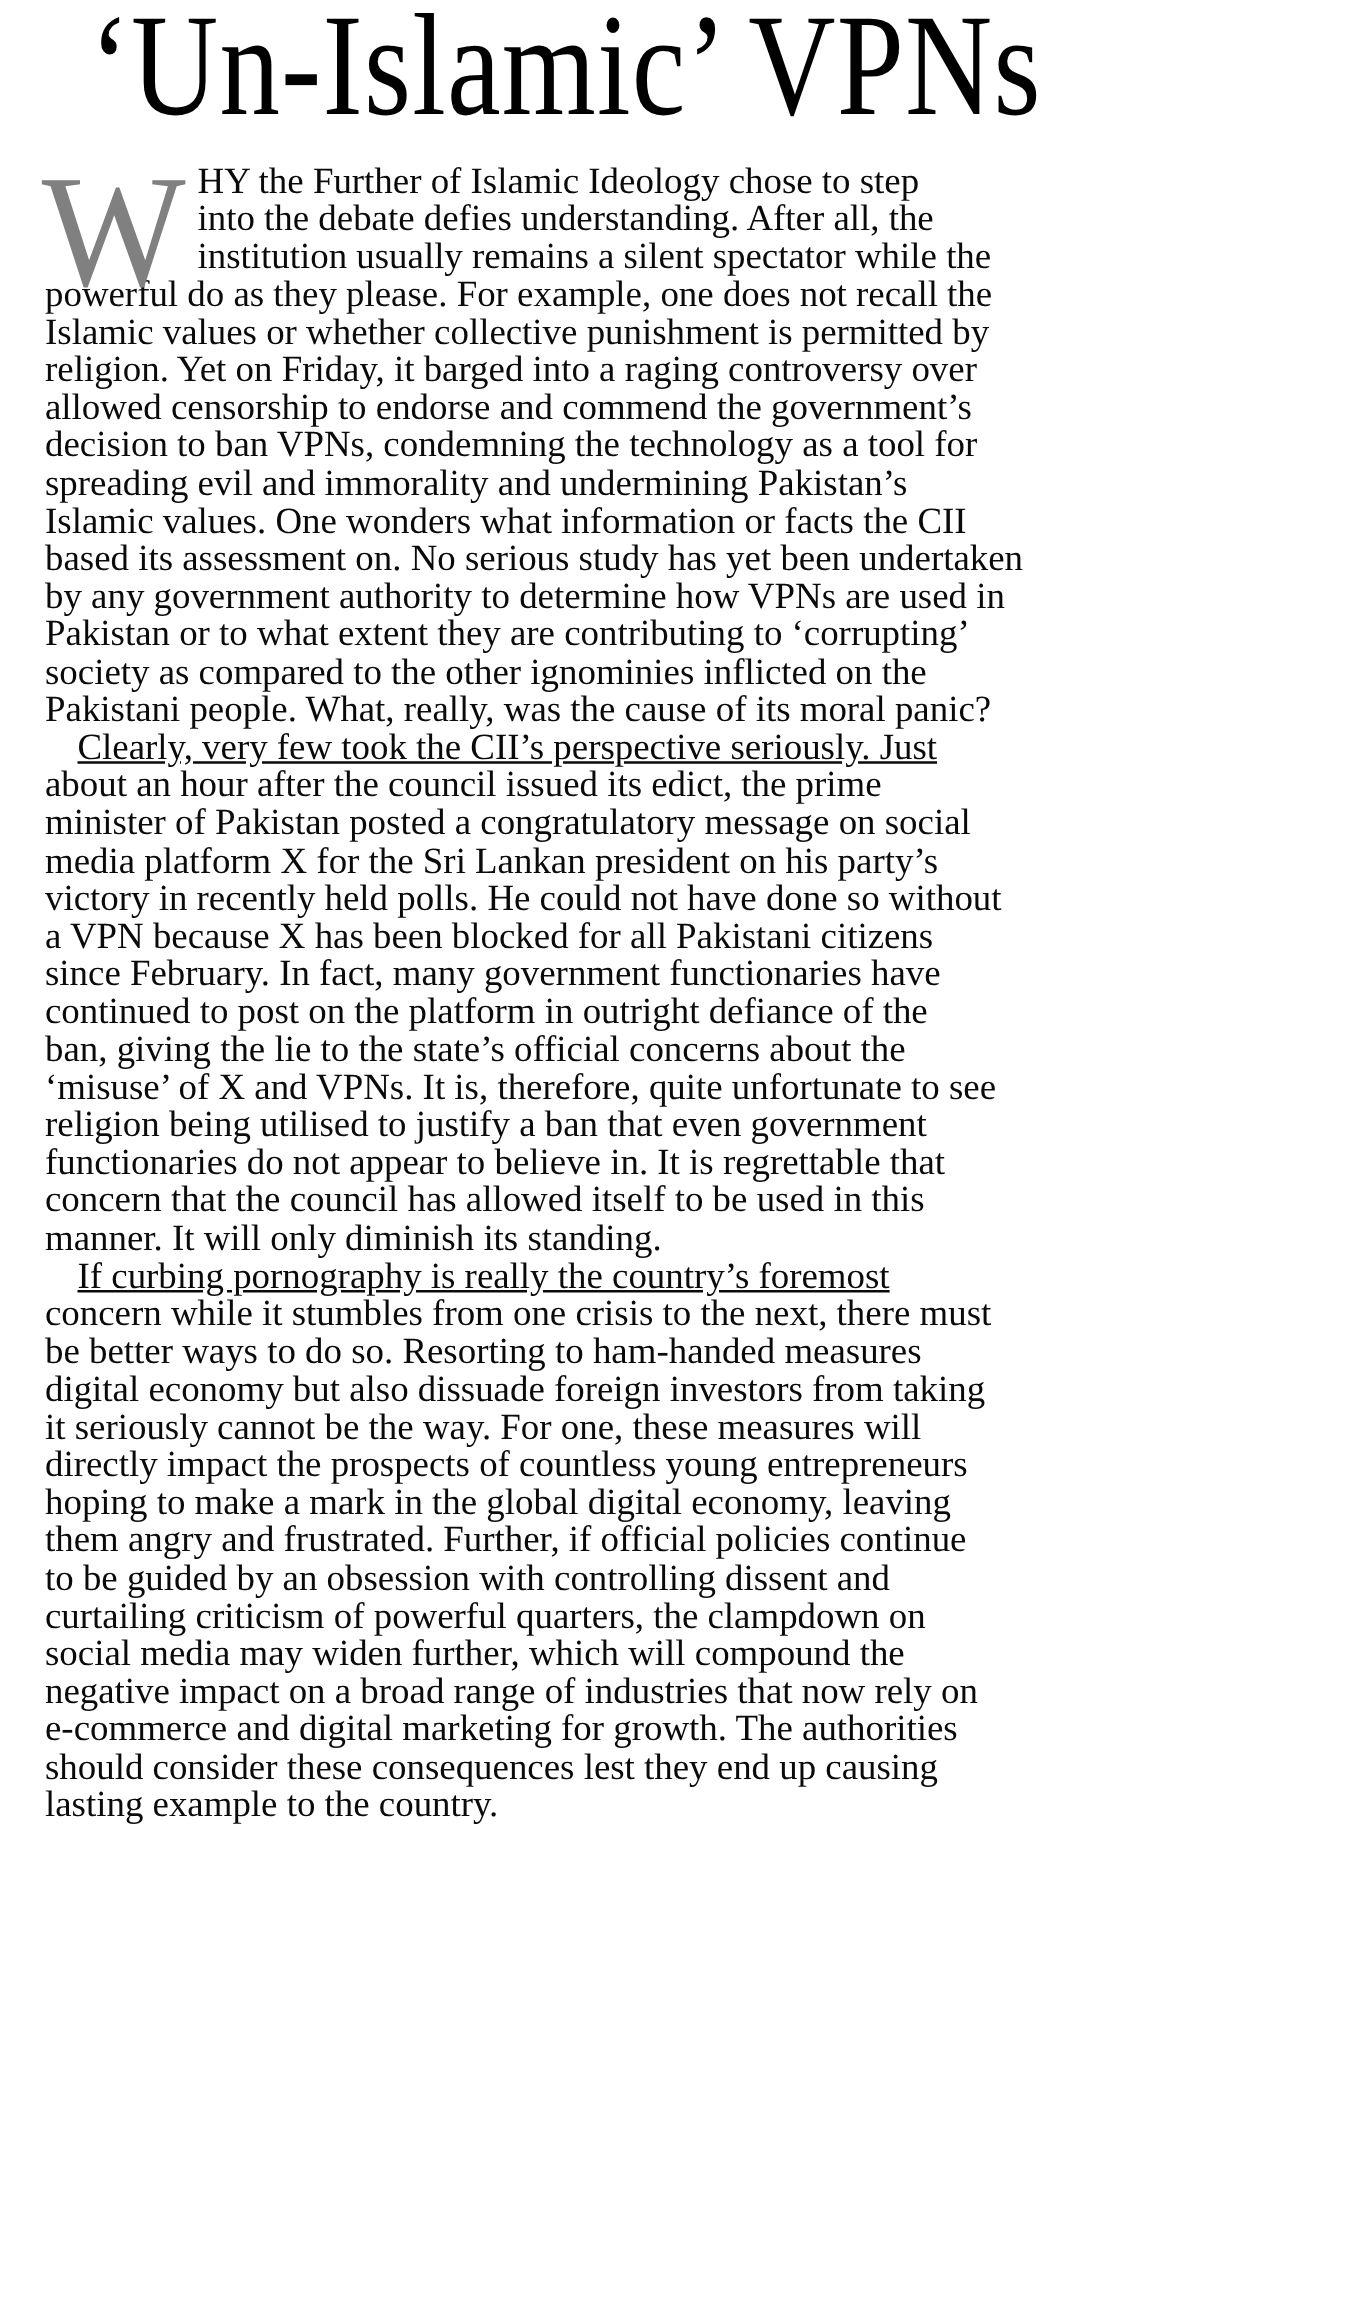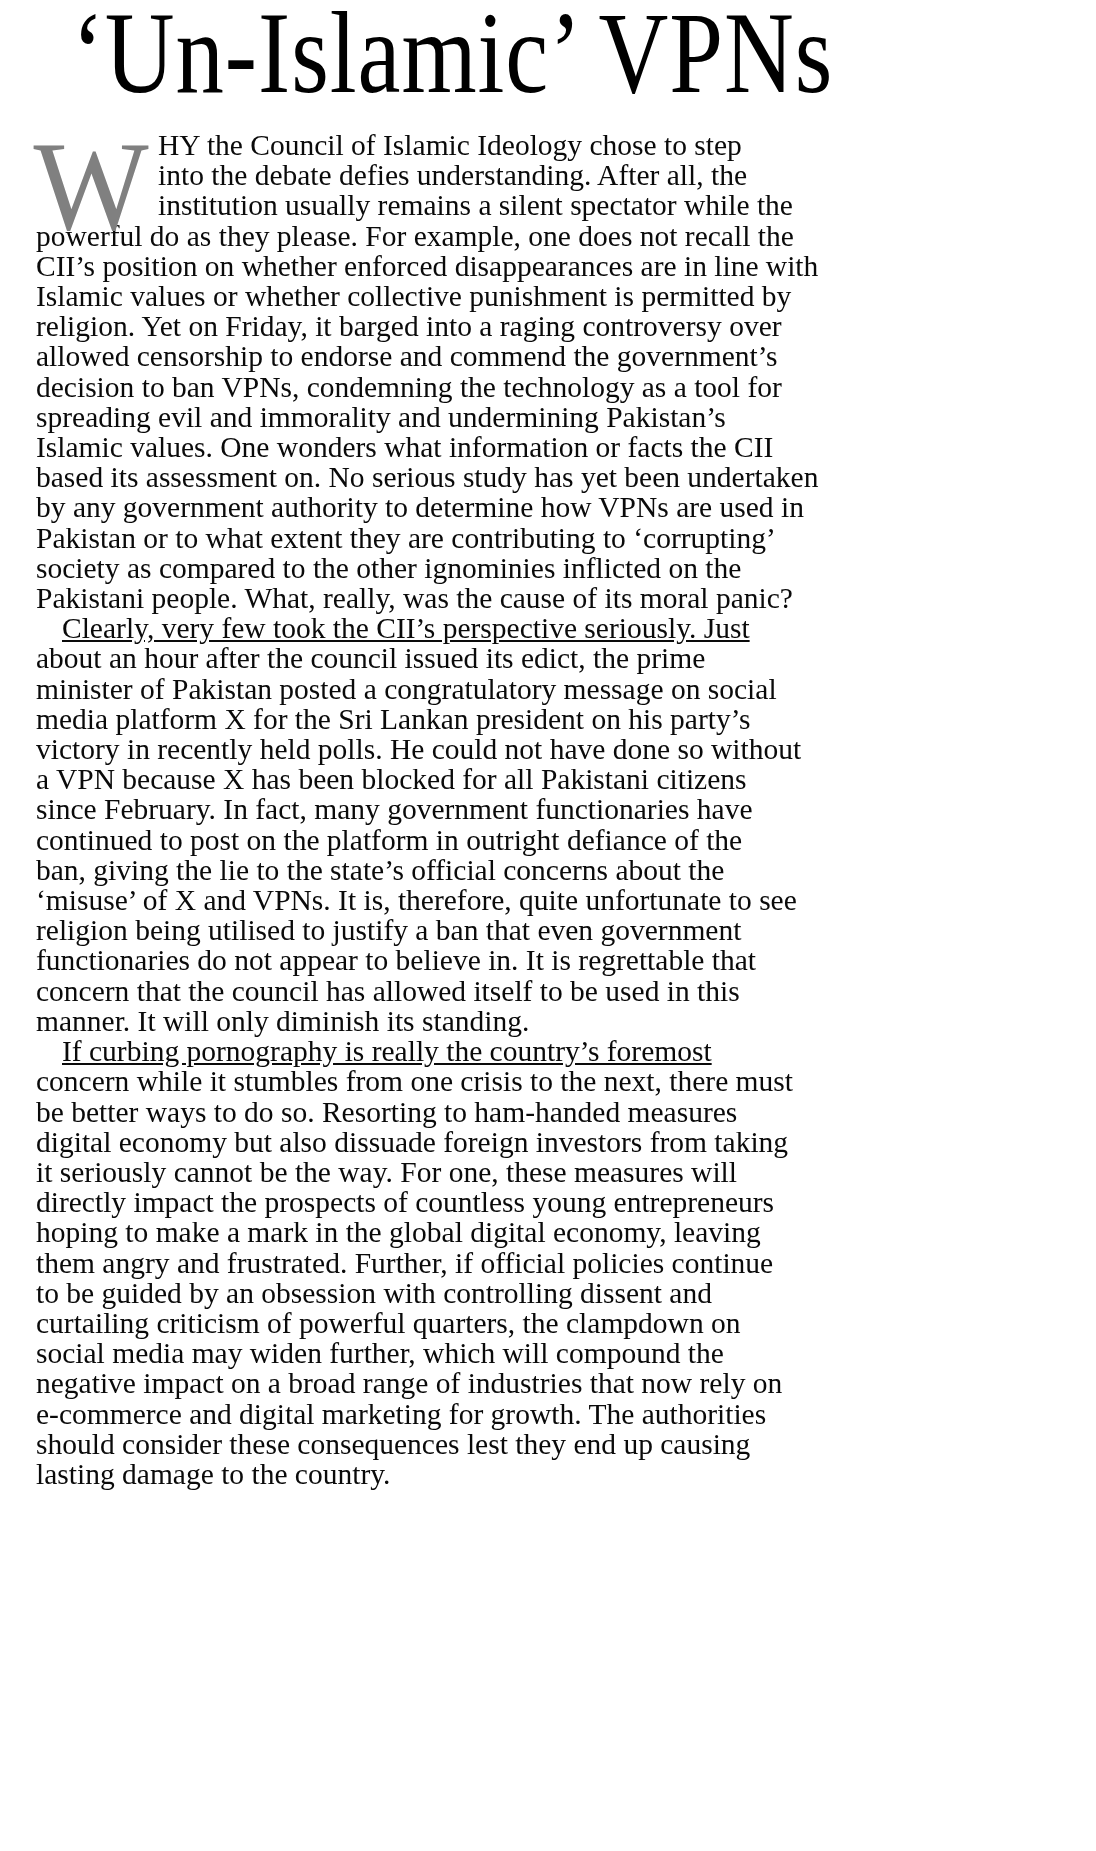--- a/index.html
+++ b/index.html
@@ -101,25 +101,24 @@
 
 <div class="page">
 
   <div class="headline">
     <span class="headline-text">‘Un-Islamic’ VPNs</span>
   </div>
 
   <div class="article">
       <p class="para para-first">
         <span class="dropcap" style="color: rgb(128, 128, 128);">W</span>
-        <span class="ln ln-indent">HY the Council of Islamic Ideology chose to step</span>
+        <span class="ln ln-indent">HY the Further of Islamic Ideology chose to step</span>
         <span class="ln ln-indent">into the debate defies understanding. After all, the</span>
         <span class="ln ln-indent">institution usually remains a silent spectator while the</span>
         <span class="ln">powerful do as they please. For example, one does not recall the</span>
-        <span class="ln">CII’s position on whether enforced disappearances are in line with</span>
         <span class="ln">Islamic values or whether collective punishment is permitted by</span>
         <span class="ln">religion. Yet on Friday, it barged into a raging controversy over</span>
         <span class="ln">allowed censorship to endorse and commend the government’s</span>
         <span class="ln">decision to ban VPNs, condemning the technology as a tool for</span>
         <span class="ln">spreading evil and immorality and undermining Pakistan’s</span>
         <span class="ln">Islamic values. One wonders what information or facts the CII</span>
         <span class="ln">based its assessment on. No serious study has yet been undertaken</span>
         <span class="ln">by any government authority to determine how VPNs are used in</span>
         <span class="ln">Pakistan or to what extent they are contributing to ‘corrupting’</span>
         <span class="ln">society as compared to the other ignominies inflicted on the</span>
@@ -149,17 +148,17 @@
         <span class="ln">it seriously cannot be the way. For one, these measures will</span>
         <span class="ln">directly impact the prospects of countless young entrepreneurs</span>
         <span class="ln">hoping to make a mark in the global digital economy, leaving</span>
         <span class="ln">them angry and frustrated. Further, if official policies continue</span>
         <span class="ln">to be guided by an obsession with controlling dissent and</span>
         <span class="ln">curtailing criticism of powerful quarters, the clampdown on</span>
         <span class="ln">social media may widen further, which will compound the</span>
         <span class="ln">negative impact on a broad range of industries that now rely on</span>
         <span class="ln">e-commerce and digital marketing for growth. The authorities</span>
         <span class="ln">should consider these consequences lest they end up causing</span>
-        <span class="ln">lasting damage to the country.</span>
+        <span class="ln">lasting example to the country.</span>
       </p>
     </div>
 
 </div>
 
 </body></html>

